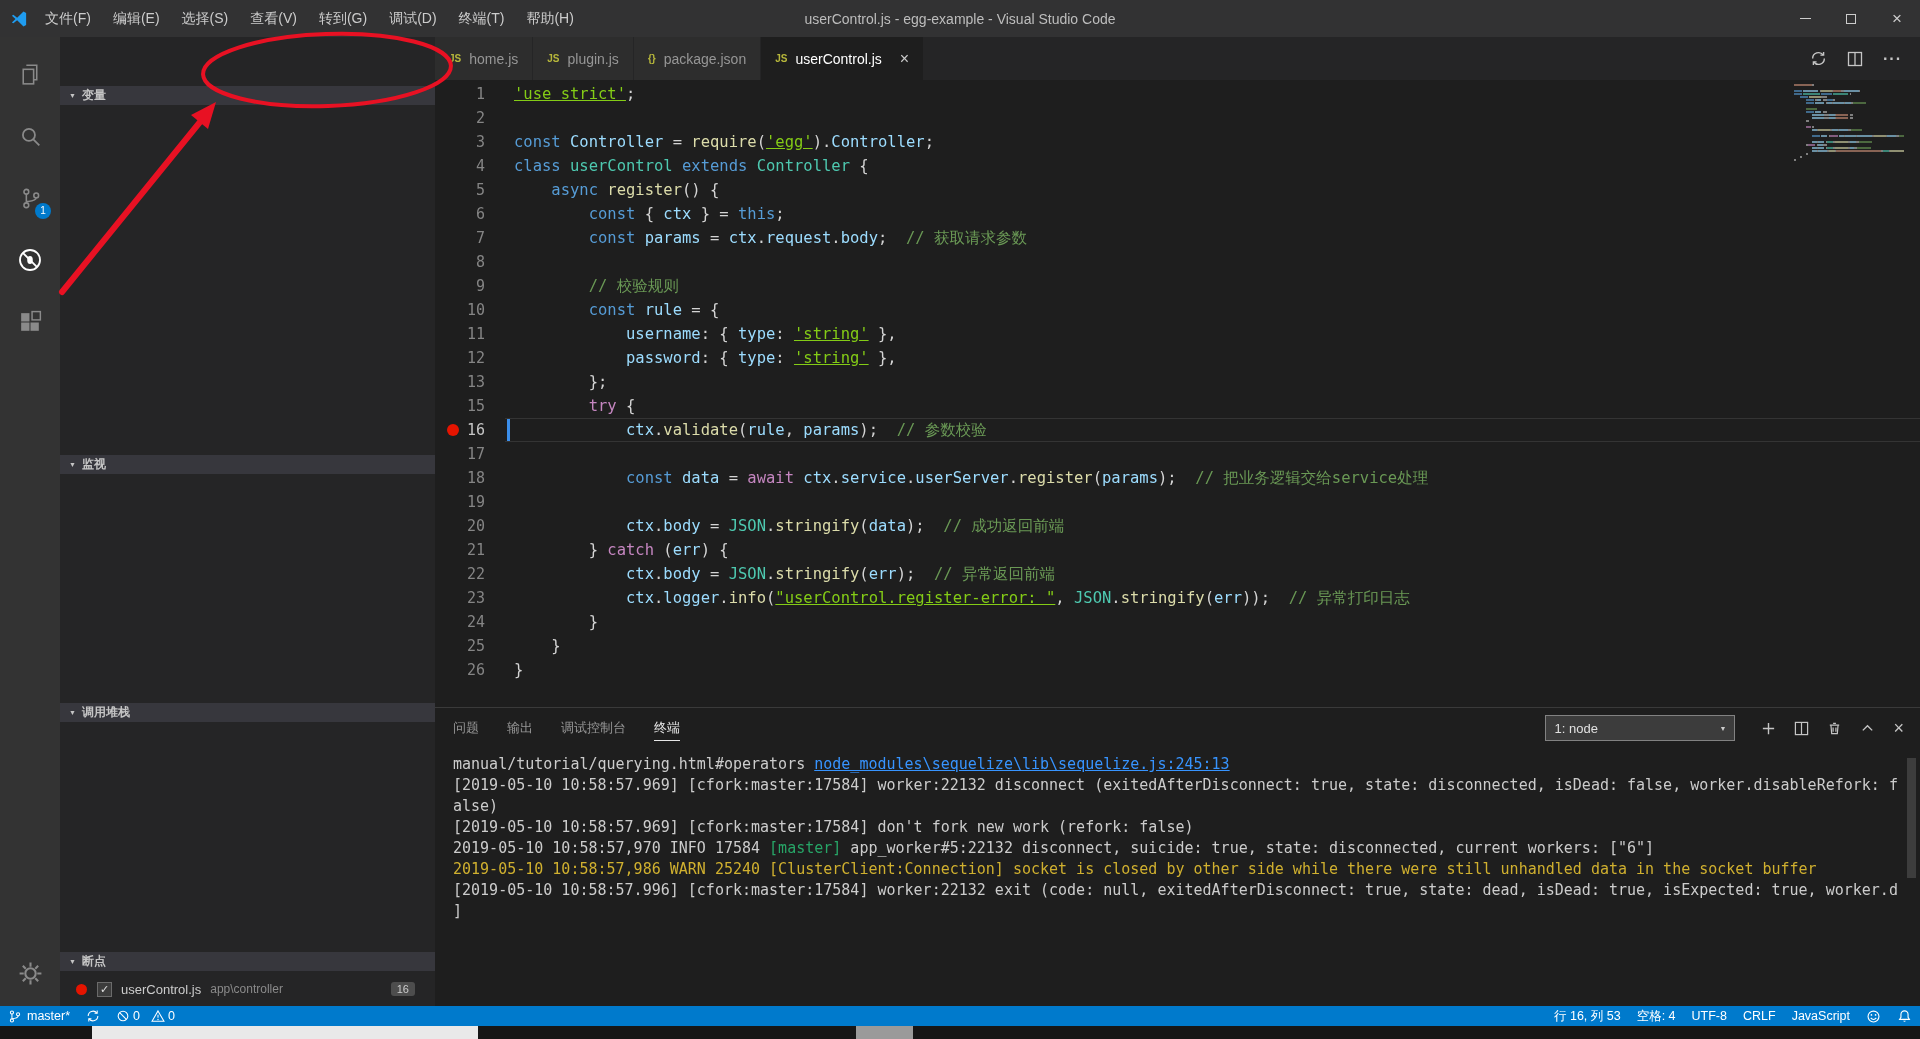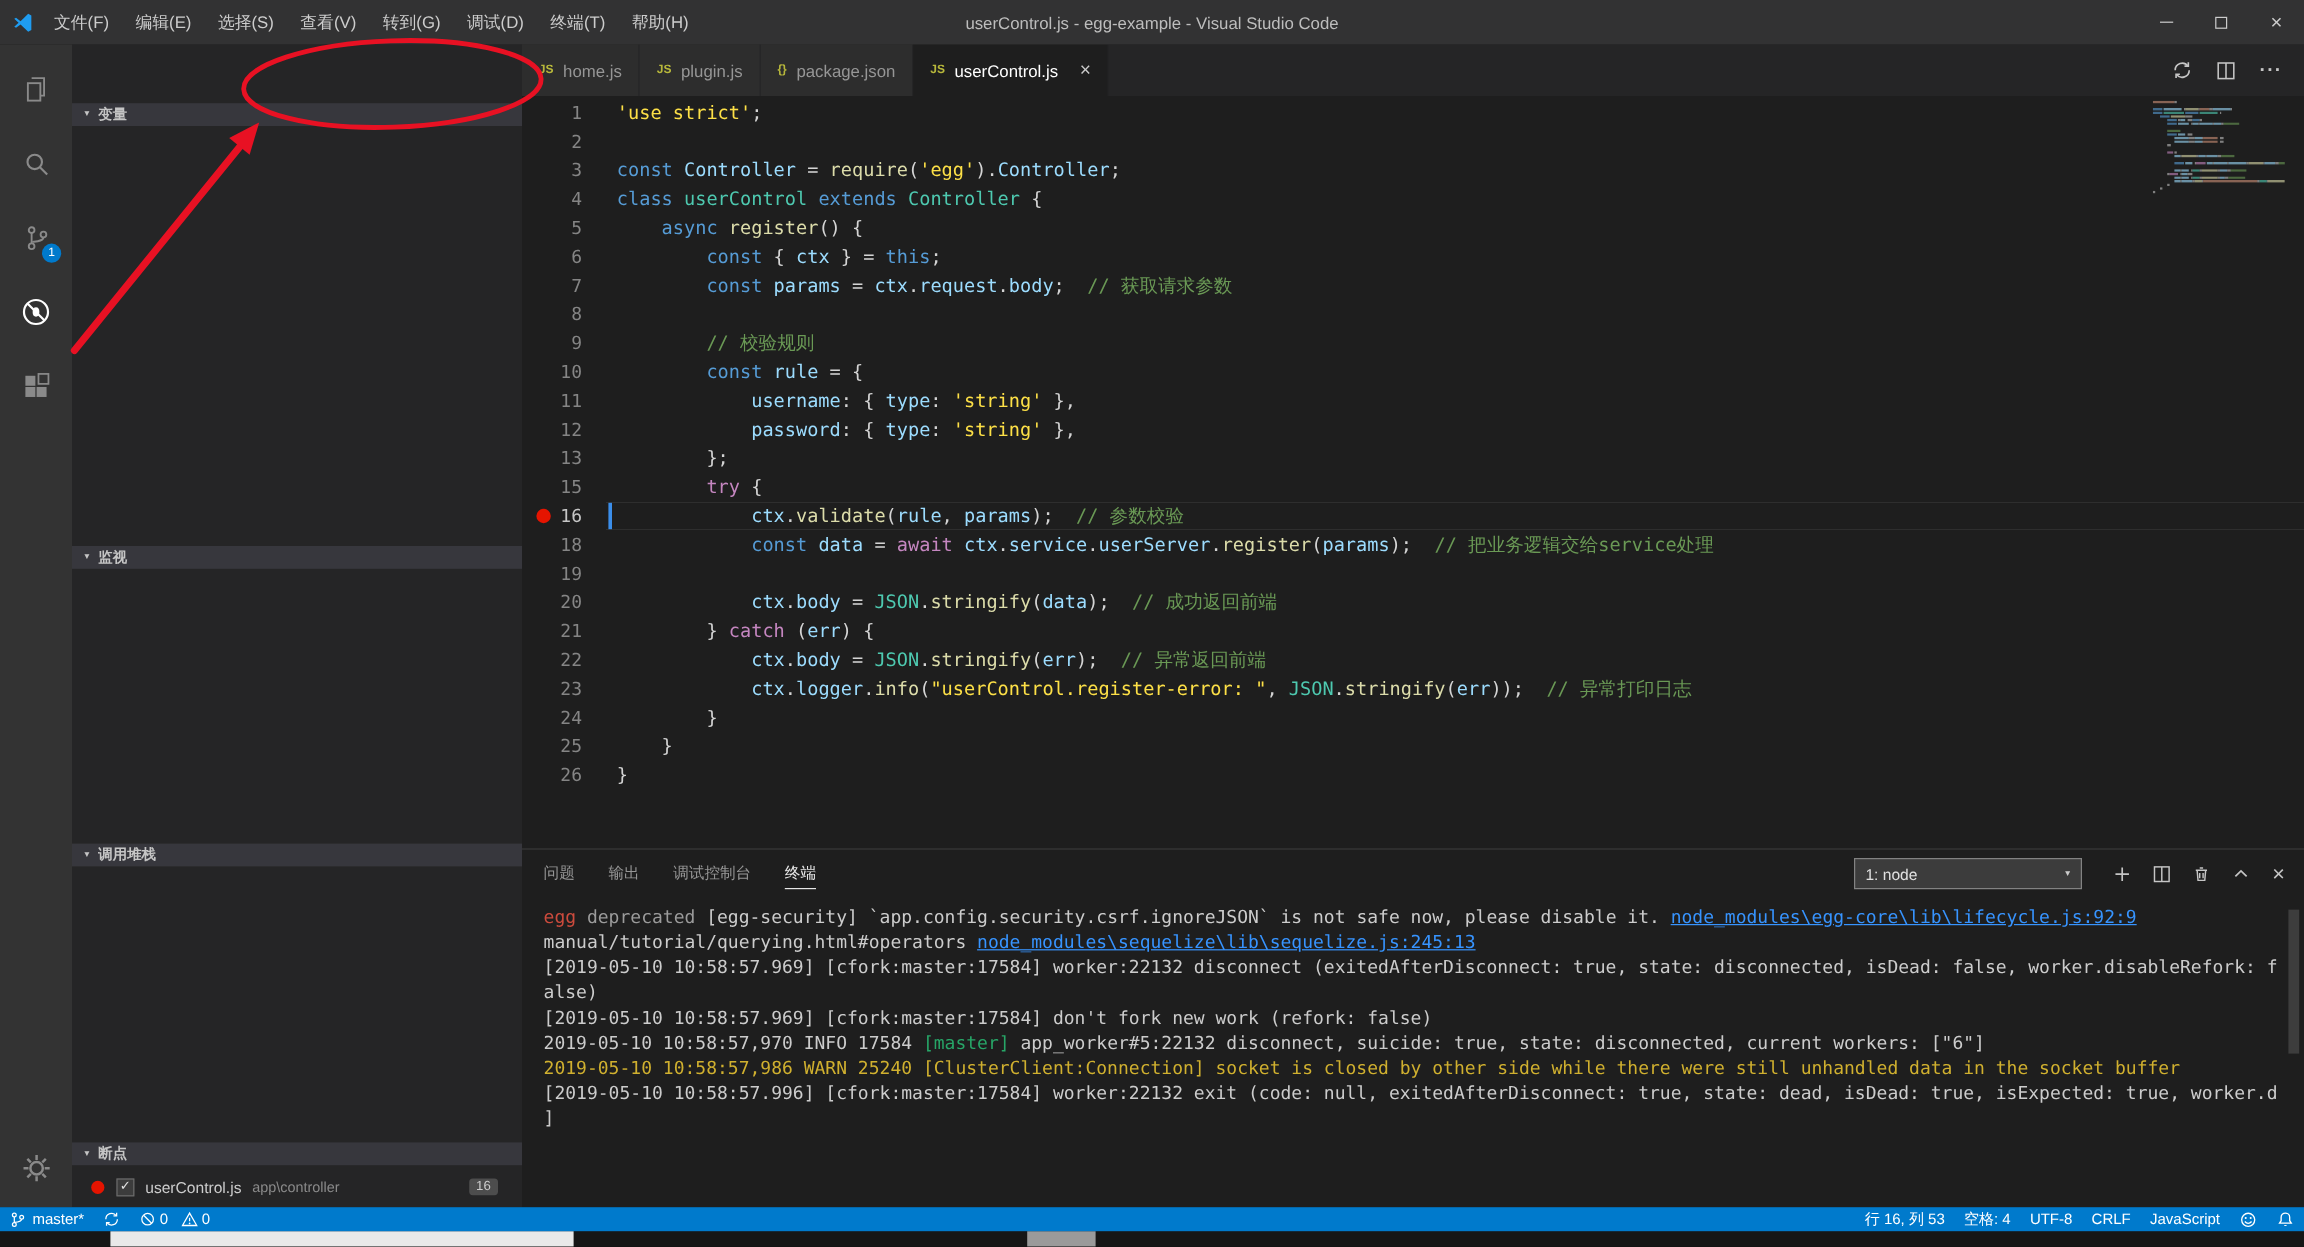--- a/index.html
+++ b/index.html
@@ -60,21 +60,21 @@
   .editor { position:absolute; top:43px; left:0; right:0; height:627px; background:#1e1e1e; overflow:hidden; }
   .code-lines { position:absolute; top:2px; left:0; right:0; }
   .code-row { display:flex; height:24px; position:relative; }
   .gutter { width:70px; flex:none; position:relative; }
   .ln { display:block; text-align:right; padding-right:20px; color:#858585; font:15px/24px "DejaVu Sans Mono", monospace; }
   .code-row.active .ln { color:#c6c6c6; }
   .bp-dot { position:absolute; left:12px; top:6px; width:12px; height:12px; border-radius:50%; background:#e51400; }
   .code-text { flex:1; white-space:pre; font:15.5px/24px "DejaVu Sans Mono", monospace; color:#d4d4d4; position:relative; padding-left:9px; }
   .code-row.active .code-text { box-shadow: inset 0 1px 0 #343434, inset 0 -1px 0 #343434; }
   .caret { position:absolute; left:2px; top:1px; width:3px; height:22px; background:#3b8eea; }
-  .tk-kw { color:#569cd6; } .tk-ctrl { color:#c586c0; } .tk-str { color:#fde047; }
+  .tk-kw { color:#569cd6; } .tk-ctrl { color:#c586c0; } .tk-str { color:#84cc16;text-decoration:underline; }
   .tk-com { color:#6a9955; } .tk-fn { color:#dcdcaa; } .tk-var { color:#9cdcfe; }
   .tk-cls { color:#4ec9b0; } .tk-def { color:#d4d4d4; }
 
   .minimap { position:absolute; top:4px; right:16px; width:110px; }
   .mm-row { height:3px; white-space:nowrap; overflow:hidden; }
   .mm-seg { display:inline-block; height:2px; vertical-align:top; opacity:.6; }
   .mmc-kw{background:#569cd6}.mmc-ctrl{background:#c586c0}.mmc-str{background:#ce9178}
   .mmc-com{background:#6a9955}.mmc-fn{background:#dcdcaa}.mmc-var{background:#9cdcfe}
   .mmc-cls{background:#4ec9b0}.mmc-def{background:#bfbfbf}
 
@@ -348,20 +348,26 @@
                 <span class="ln">15</span>
               </div>
               <div class="code-text"><span class="tk-def">        </span><span class="tk-ctrl">try</span><span class="tk-def"> {</span></div>
             </div>
             <div class="code-row active">
               <div class="gutter">
                 <span class="bp-dot"></span>
                 <span class="ln">16</span>
               </div>
               <div class="code-text"><span class="caret"></span><span class="tk-def">            </span><span class="tk-var">ctx</span><span class="tk-def">.</span><span class="tk-fn">validate</span><span class="tk-def">(</span><span class="tk-var">rule</span><span class="tk-def">, </span><span class="tk-var">params</span><span class="tk-def">);  </span><span class="tk-com">// 参数校验</span></div>
+            </div>
+            <div class="code-row">
+              <div class="gutter">
+                <span class="ln">17</span>
+              </div>
+              <div class="code-text"></div>
             </div>
             <div class="code-row">
               <div class="gutter">
                 <span class="ln">18</span>
               </div>
               <div class="code-text"><span class="tk-def">            </span><span class="tk-kw">const</span><span class="tk-def"> </span><span class="tk-var">data</span><span class="tk-def"> = </span><span class="tk-ctrl">await</span><span class="tk-def"> </span><span class="tk-var">ctx</span><span class="tk-def">.</span><span class="tk-var">service</span><span class="tk-def">.</span><span class="tk-var">userServer</span><span class="tk-def">.</span><span class="tk-fn">register</span><span class="tk-def">(</span><span class="tk-var">params</span><span class="tk-def">);  </span><span class="tk-com">// 把业务逻辑交给service处理</span></div>
             </div>
             <div class="code-row">
               <div class="gutter">
                 <span class="ln">19</span>
@@ -468,21 +474,20 @@
                   <path d="M6.5 7v4.5M9.5 7v4.5"></path>
                 </g>
               </svg>
             <svg width="15" height="15" viewBox="0 0 16 16">
                 <path d="M3 10l5-5 5 5" fill="none" stroke="#c5c5c5" stroke-width="1.5"></path>
               </svg>
             <span class="panel-x">×</span>
           </div>
         </div>
         <div class="terminal">
-            <div class="term-row"><span class="tm-tred">egg</span><span class="tm-tdim"> deprecated</span><span class="tm-tdef"> [egg-security] `app.config.security.csrf.ignoreJSON` is not safe now, please disable it. </span><span class="tm-tlink">node_modules\egg-core\lib\lifecycle.js:92:9</span></div>
             <div class="term-row"><span class="tm-tdef">manual/tutorial/querying.html#operators </span><span class="tm-tlink">node_modules\sequelize\lib\sequelize.js:245:13</span></div>
             <div class="term-row"><span class="tm-tdef">[2019-05-10 10:58:57.969] [cfork:master:17584] worker:22132 disconnect (exitedAfterDisconnect: true, state: disconnected, isDead: false, worker.disableRefork: f</span></div>
             <div class="term-row"><span class="tm-tdef">alse)</span></div>
             <div class="term-row"><span class="tm-tdef">[2019-05-10 10:58:57.969] [cfork:master:17584] don't fork new work (refork: false)</span></div>
             <div class="term-row"><span class="tm-tdef">2019-05-10 10:58:57,970 INFO 17584 </span><span class="tm-tgreen">[master]</span><span class="tm-tdef"> app_worker#5:22132 disconnect, suicide: true, state: disconnected, current workers: ["6"]</span></div>
             <div class="term-row"><span class="tm-tyellow">2019-05-10 10:58:57,986 WARN 25240 [ClusterClient:Connection] socket is closed by other side while there were still unhandled data in the socket buffer</span></div>
             <div class="term-row"><span class="tm-tdef">[2019-05-10 10:58:57.996] [cfork:master:17584] worker:22132 exit (code: null, exitedAfterDisconnect: true, state: dead, isDead: true, isExpected: true, worker.d</span></div>
             <div class="term-row"><span class="tm-tdef">]</span></div>
           </div>
         <div class="panel-scrollthumb"></div>

